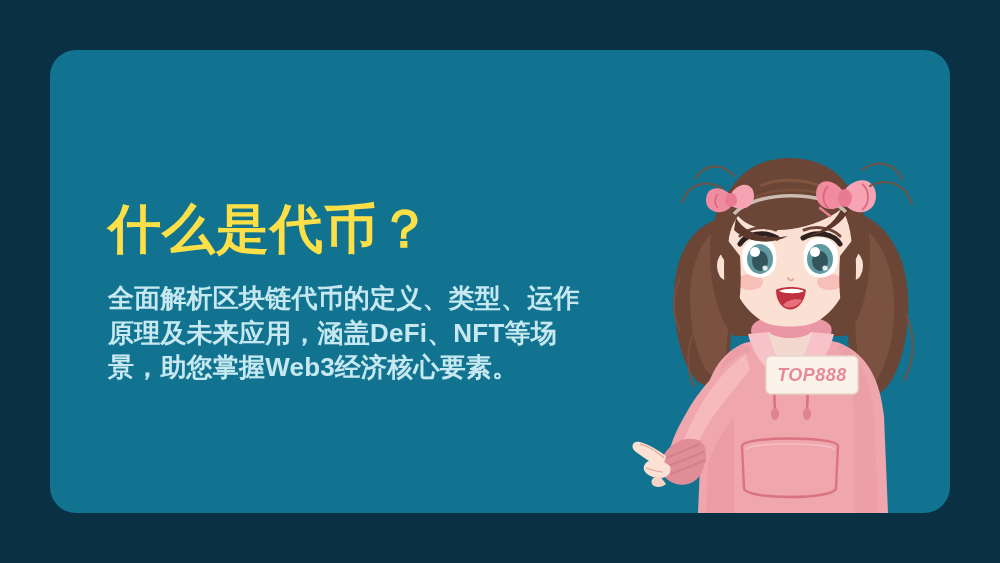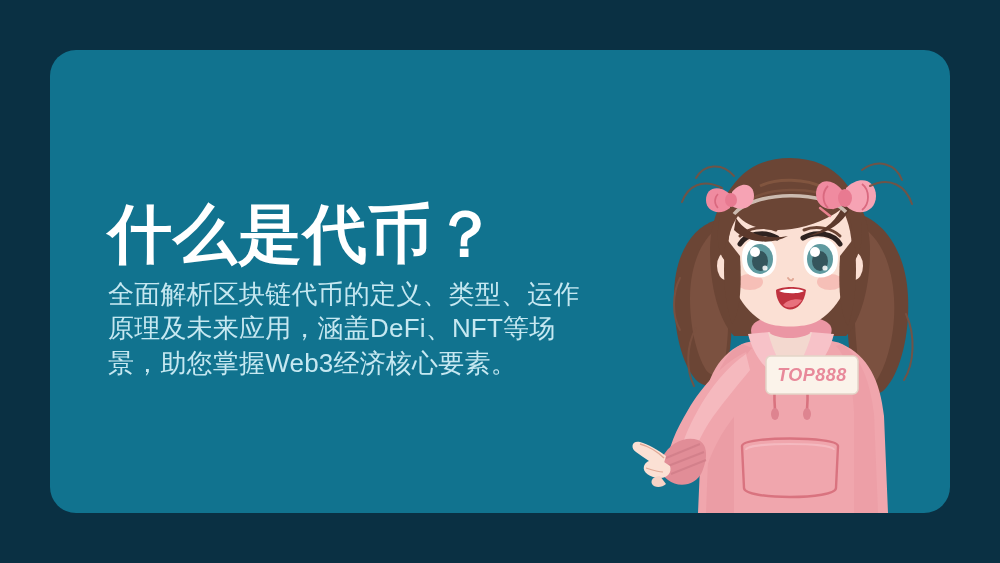--- a/index.html
+++ b/index.html
@@ -37,33 +37,33 @@
   
   #text-block {
     position: absolute;
     left: 58px;
     top: 150px;
     width: 500px;
   }
 
   #slide-title {
     margin: 0;
-    font-size: 64px;
+    font-size: 53px;
     line-height: 1.08;
     font-weight: 700;
     letter-spacing: 1px;
-    color: #ffffff;
+    color: #fde047;
     white-space: nowrap;
   }
 
   #slide-subtitle {
-    margin: 8px 0 0 0;
+    margin: 24px 0 0 0;
     font-size: 26px;
     line-height: 1.32;
-    font-weight: 400;
+    font-weight: 700;
     letter-spacing: 0.2px;
     color: #c6e8f1;
     width: 492px;
   }
 
   
   #character-art {
     position: absolute;
     right: 0px;
     top: 78px;

